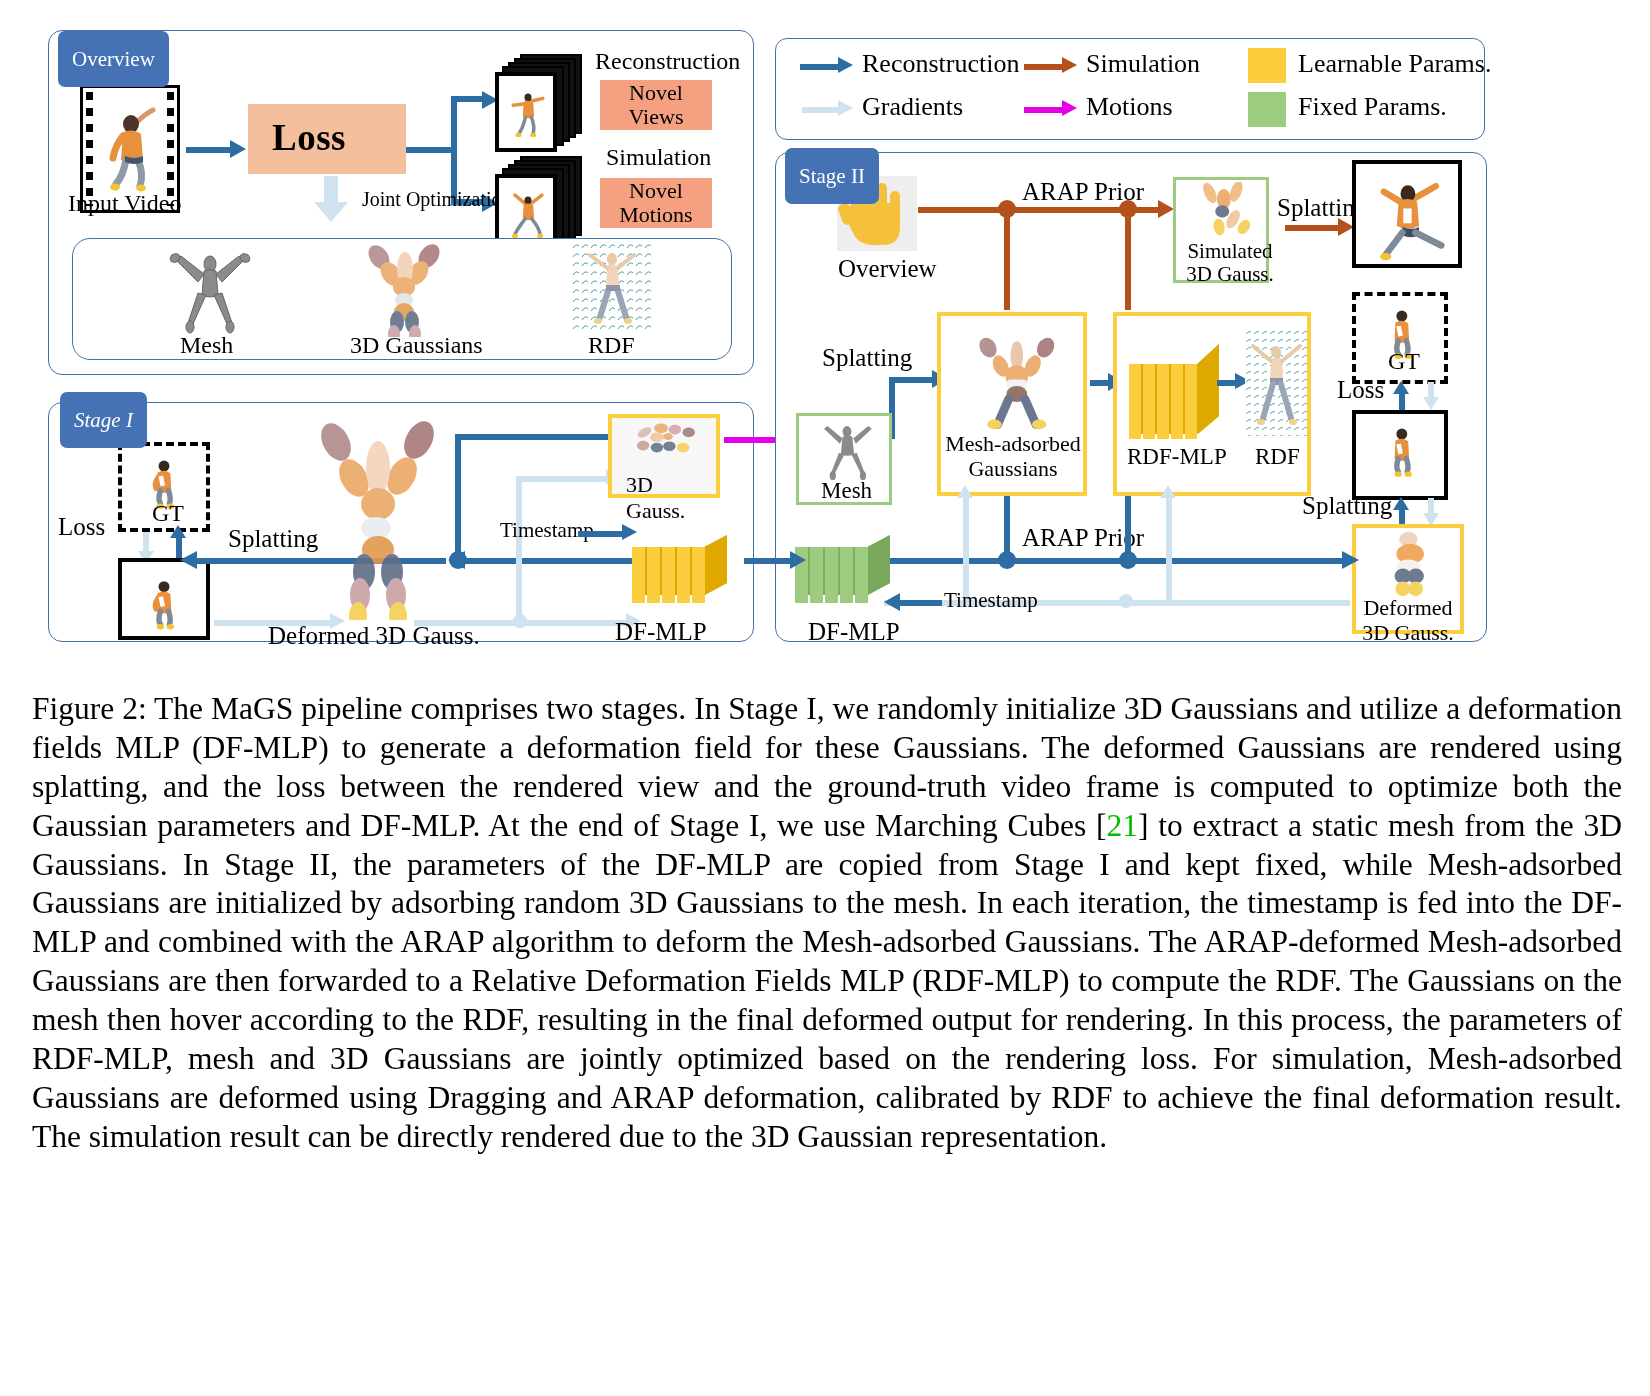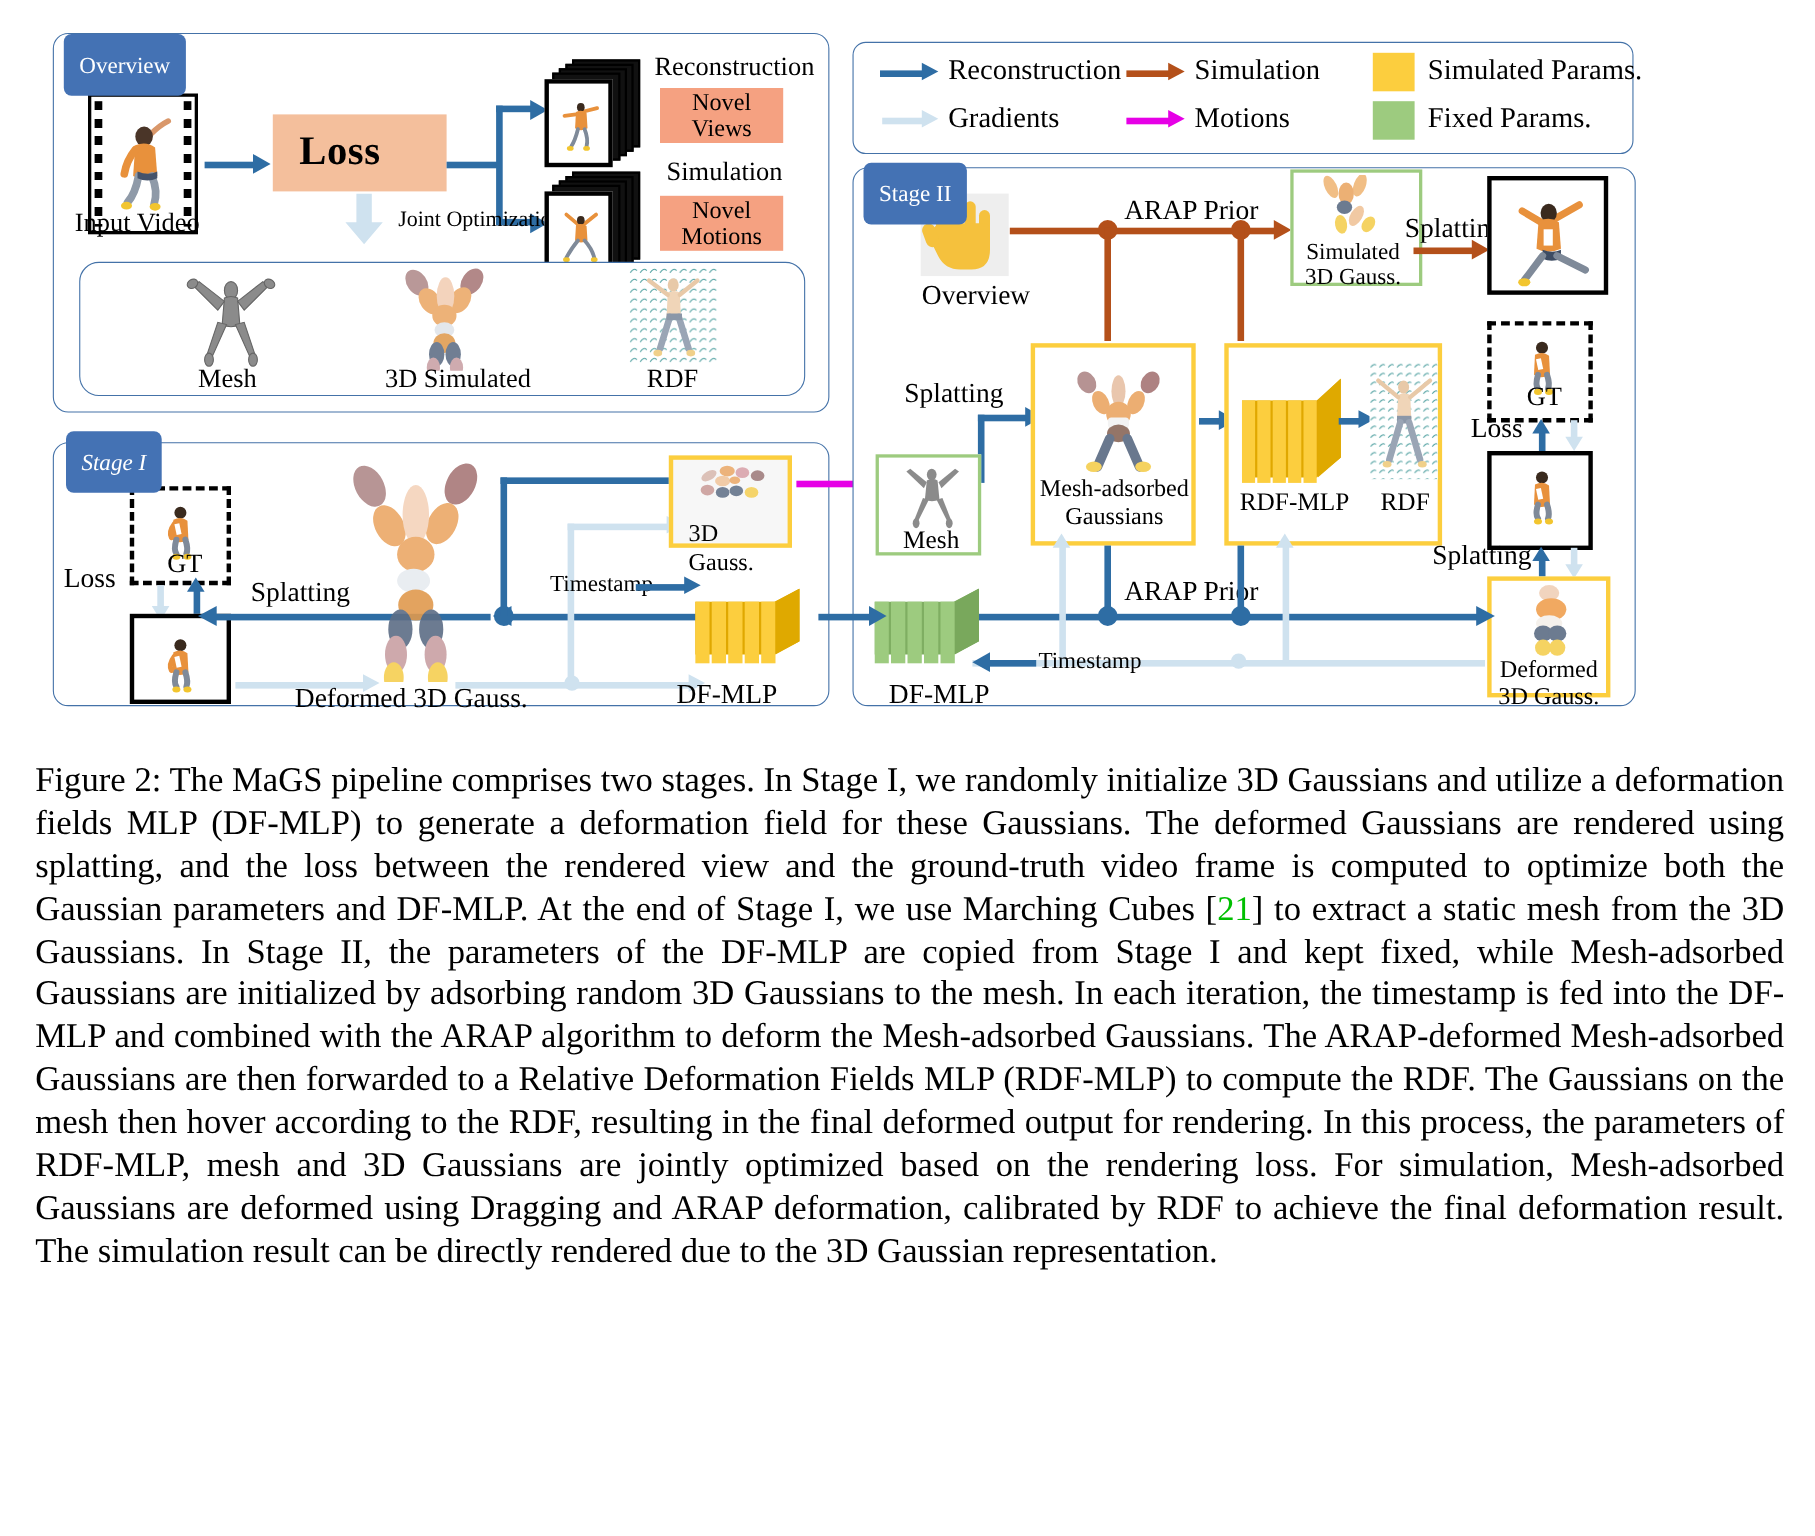--- a/index.html
+++ b/index.html
@@ -171,21 +171,21 @@
       <ellipse cx="60" cy="27" rx="8" ry="17" fill="#f2cdb3"></ellipse>
       <ellipse cx="59" cy="45" rx="11" ry="10" fill="#eba866"></ellipse>
       <ellipse cx="59" cy="58" rx="9" ry="7" fill="#e0e4ea"></ellipse>
       <ellipse cx="59" cy="70" rx="10" ry="9" fill="#e09a4e"></ellipse>
       <ellipse cx="52" cy="80" rx="7" ry="11" fill="#5d6d85"></ellipse>
       <ellipse cx="67" cy="80" rx="7" ry="11" fill="#5d6d85"></ellipse>
       <ellipse cx="49" cy="92" rx="6" ry="9" fill="#c9a0a4"></ellipse>
       <ellipse cx="70" cy="92" rx="6" ry="9" fill="#c9a0a4"></ellipse>
     </g>
   </svg>
-  <div class="lbl" style="left:350px;top:332px;font-size:24px;">3D Simulated</div>
+  <div class="lbl" style="left:350px;top:332px;font-size:24px;">3D Gaussians</div>
 
   <div class="figbox" style="left:572px;top:241px;width:80px;height:92px;overflow:hidden;">
     <svg width="80" height="92">
       <defs>
         <pattern id="hairs" width="9" height="9" patternUnits="userSpaceOnUse">
           <path d="M1 7 q3 -5 6 -2" stroke="#4b9e9e" stroke-width="1" fill="none"></path>
         </pattern>
       </defs>
       <rect width="80" height="92" fill="url(#hairs)"></rect>
       <g>
@@ -207,21 +207,21 @@
 
   <div class="ah c-blue" style="left:800px;top:64px;width:42px;border-top-width:6px;"></div>
   <div class="tri" style="left:838px;top:57px;border-left:15px solid #2e6da4;border-top:8px solid transparent;border-bottom:8px solid transparent;"></div>
   <div class="lbl" style="left:862px;top:49px;font-size:26px;">Reconstruction</div>
 
   <div class="ah c-orange" style="left:1024px;top:64px;width:42px;border-top-width:6px;"></div>
   <div class="tri" style="left:1062px;top:57px;border-left:15px solid #b4501a;border-top:8px solid transparent;border-bottom:8px solid transparent;"></div>
   <div class="lbl" style="left:1086px;top:49px;font-size:26px;">Simulation</div>
 
   <div style="position:absolute;left:1248px;top:48px;width:38px;height:35px;background:#fcce3e;"></div>
-  <div class="lbl" style="left:1298px;top:49px;font-size:26px;">Simulated Params.</div>
+  <div class="lbl" style="left:1298px;top:49px;font-size:26px;">Learnable Params.</div>
 
   <div class="ah c-grad" style="left:802px;top:107px;width:40px;border-top-width:6px;"></div>
   <div class="tri" style="left:838px;top:100px;border-left:15px solid #cfe2ef;border-top:8px solid transparent;border-bottom:8px solid transparent;"></div>
   <div class="lbl" style="left:862px;top:92px;font-size:26px;">Gradients</div>
 
   <div class="ah c-mag" style="left:1024px;top:107px;width:42px;border-top-width:6px;"></div>
   <div class="tri" style="left:1062px;top:100px;border-left:15px solid #e600e6;border-top:8px solid transparent;border-bottom:8px solid transparent;"></div>
   <div class="lbl" style="left:1086px;top:92px;font-size:26px;">Motions</div>
 
   <div style="position:absolute;left:1248px;top:92px;width:38px;height:35px;background:#9dcb7f;"></div>
@@ -361,21 +361,21 @@
   <div class="lbl" style="left:838px;top:255px;font-size:25px;">Overview</div>
 
   <div class="lbl" style="left:1022px;top:178px;font-size:25px;">ARAP Prior</div>
   <div class="ah c-orange" style="left:918px;top:207px;width:244px;border-top-width:6px;"></div>
   <div class="tri" style="left:1158px;top:200px;border-left:16px solid #b4501a;border-top:9px solid transparent;border-bottom:9px solid transparent;"></div>
   <div class="dot" style="left:998px;top:200px;width:18px;height:18px;background:#b4501a;"></div>
   <div class="av c-orange" style="left:1004px;top:207px;height:103px;border-left-width:6px;"></div>
   <div class="dot" style="left:1119px;top:200px;width:18px;height:18px;background:#b4501a;"></div>
   <div class="av c-orange" style="left:1125px;top:207px;height:103px;border-left-width:6px;"></div>
 
-  <div class="boxG" style="left:1173px;top:154px;width:120px;height:106px;">
+  <div class="boxG" style="left:1173px;top:177px;width:96px;height:106px;">
     <svg viewBox="0 0 108 80" width="100" height="62" style="position:absolute;left:4px;top:2px;">
       <g opacity="0.9">
         <ellipse cx="28" cy="14" rx="7" ry="14" fill="#f0b878" transform="rotate(-25 28 14)"></ellipse>
         <ellipse cx="62" cy="12" rx="7" ry="14" fill="#f0b878" transform="rotate(20 62 12)"></ellipse>
         <ellipse cx="46" cy="22" rx="9" ry="13" fill="#eba866"></ellipse>
         <ellipse cx="44" cy="38" rx="9" ry="8" fill="#5d6d85"></ellipse>
         <ellipse cx="58" cy="48" rx="7" ry="13" fill="#f0c49a" transform="rotate(30 58 48)"></ellipse>
         <ellipse cx="72" cy="58" rx="7" ry="10" fill="#f5cf52" transform="rotate(35 72 58)"></ellipse>
         <ellipse cx="40" cy="58" rx="7" ry="11" fill="#f5cf52" transform="rotate(-10 40 58)"></ellipse>
       </g>

